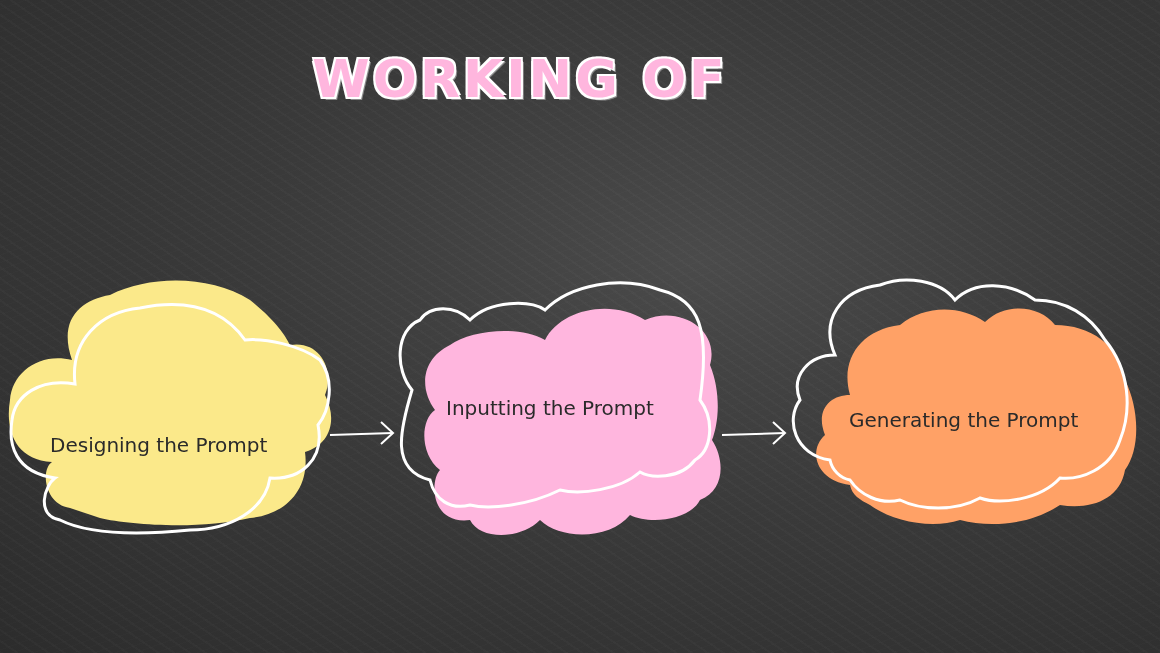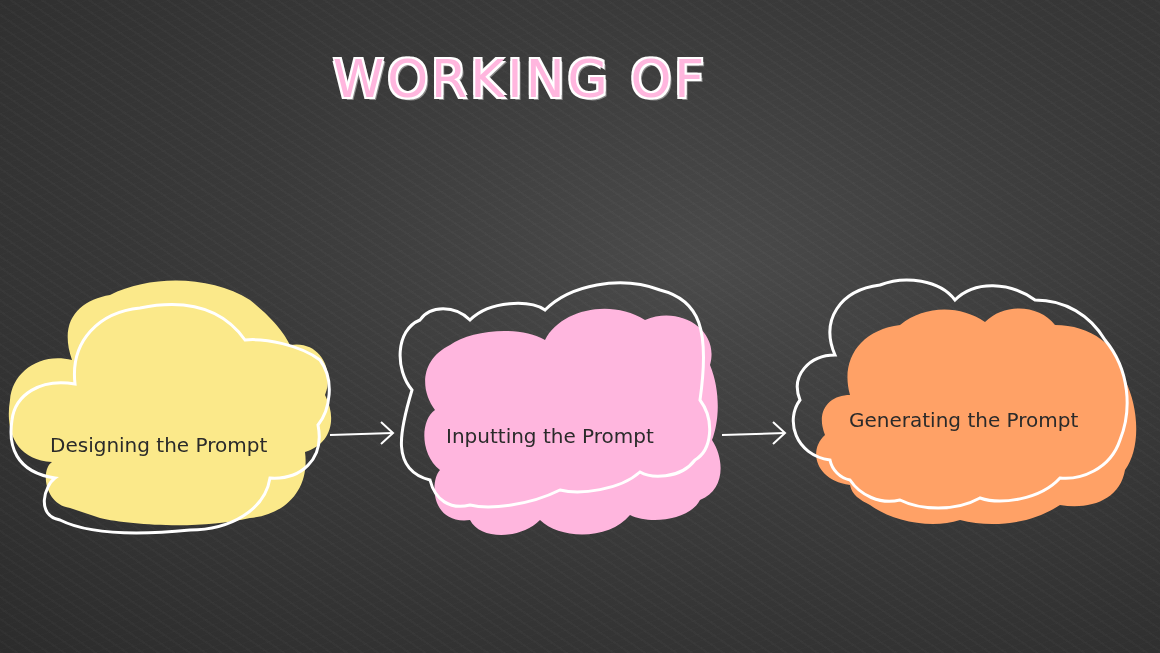--- a/index.html
+++ b/index.html
@@ -4,21 +4,21 @@
 <style>
   html, body { margin: 0; padding: 0; }
   body { width: 1160px; height: 653px; overflow: hidden; position: relative;
     background: radial-gradient(ellipse at 60% 40%, #4a4a4a 0%, #3a3a3a 45%, #2c2c2c 100%);
     font-family: "Liberation Sans", sans-serif; }
   .board-texture { position: absolute; inset: 0;
     background:
       repeating-linear-gradient(35deg, rgba(255,255,255,0.018) 0 2px, rgba(0,0,0,0) 2px 9px),
       repeating-linear-gradient(-20deg, rgba(255,255,255,0.012) 0 1px, rgba(0,0,0,0) 1px 7px); }
   .title { position: absolute; left: 0; width: 1040px; top: 48px; text-align: center;
-    font-family: "DejaVu Sans", sans-serif; font-weight: normal; font-size: 52px; line-height: 62px;
+    font-family: "DejaVu Sans", sans-serif; font-weight: bold; font-size: 52px; line-height: 62px;
     letter-spacing: 3px; color: #ffb6de;
     text-shadow: -2px -2px 0 #fff, 2px -2px 0 #fff, -2px 2px 0 #fff, 2px 2px 0 #fff,
                  3px 3px 0 #8a8a8a; }
   .title .line { display: block; }
   svg.diagram { position: absolute; left: 0; top: 0; }
   .label { position: absolute; font-family: "DejaVu Sans", sans-serif; font-size: 20px; color: #2a2a2a;
     white-space: nowrap; }
 </style>
 </head>
 <body>
@@ -54,14 +54,14 @@
     <polyline points="773,422 785,433 773,444" fill="none" stroke="#ffffff" stroke-width="2"></polyline>
   </g>
 
   <g>
     <path d="M850,485 C815,480 808,450 825,435 C815,410 830,395 850,395 C840,360 860,330 900,325 C925,305 960,305 985,322 C1005,302 1040,305 1055,325 C1090,325 1120,345 1125,380 C1140,410 1140,450 1125,470 C1120,500 1090,510 1060,505 C1030,525 990,528 960,520 C930,530 890,520 870,505 C860,500 852,495 850,485 Z" fill="#ffa166"></path>
     <path d="M830,460 C795,455 785,420 800,400 C790,375 810,355 835,355 C820,320 840,290 880,285 C905,275 940,280 955,300 C975,280 1010,282 1035,300 C1065,300 1090,315 1105,340 C1130,370 1132,410 1120,440 C1110,470 1080,480 1060,478 C1040,500 1000,505 980,498 C955,512 920,510 900,500 C880,505 860,495 850,480 C840,478 832,470 830,460 Z" fill="none" stroke="#ffffff" stroke-width="3"></path>
   </g>
 </svg>
 
 <div class="label" style="left:50px; top:393px;margin-top:40px;">Designing the Prompt</div>
-<div class="label" style="left:446px; top:424px;">Inputting the Prompt</div>
+<div class="label" style="left:446px; top:396px;">Inputting the Prompt</div>
 <div class="label" style="left:849px; top:408px;">Generating the Prompt</div>
 
 </body></html>

